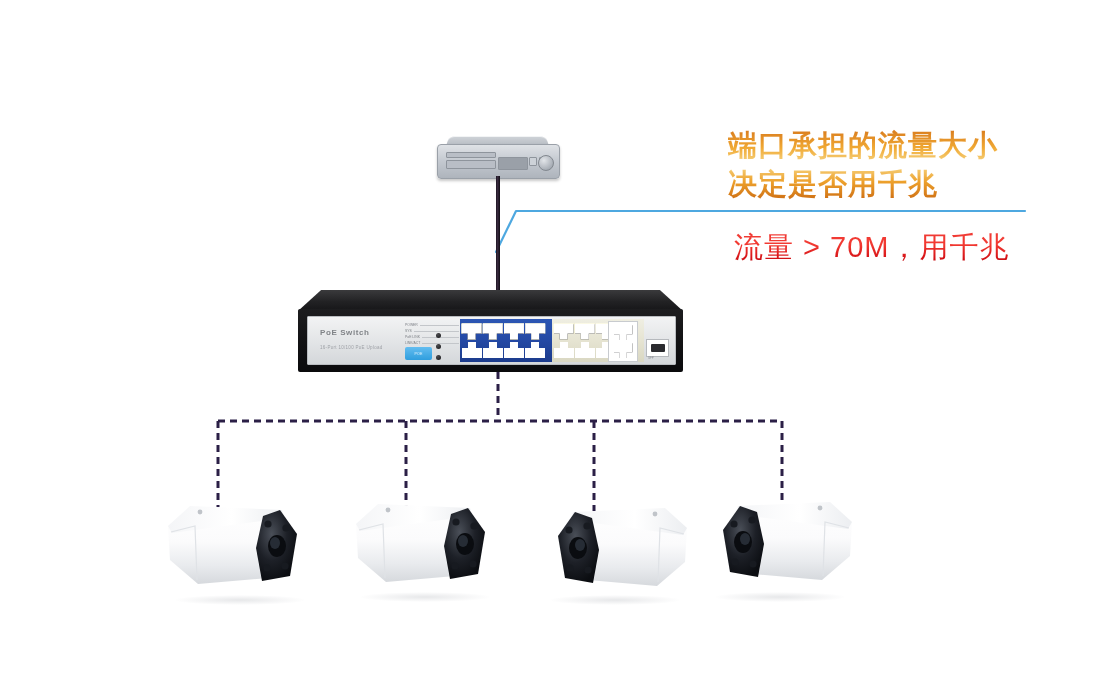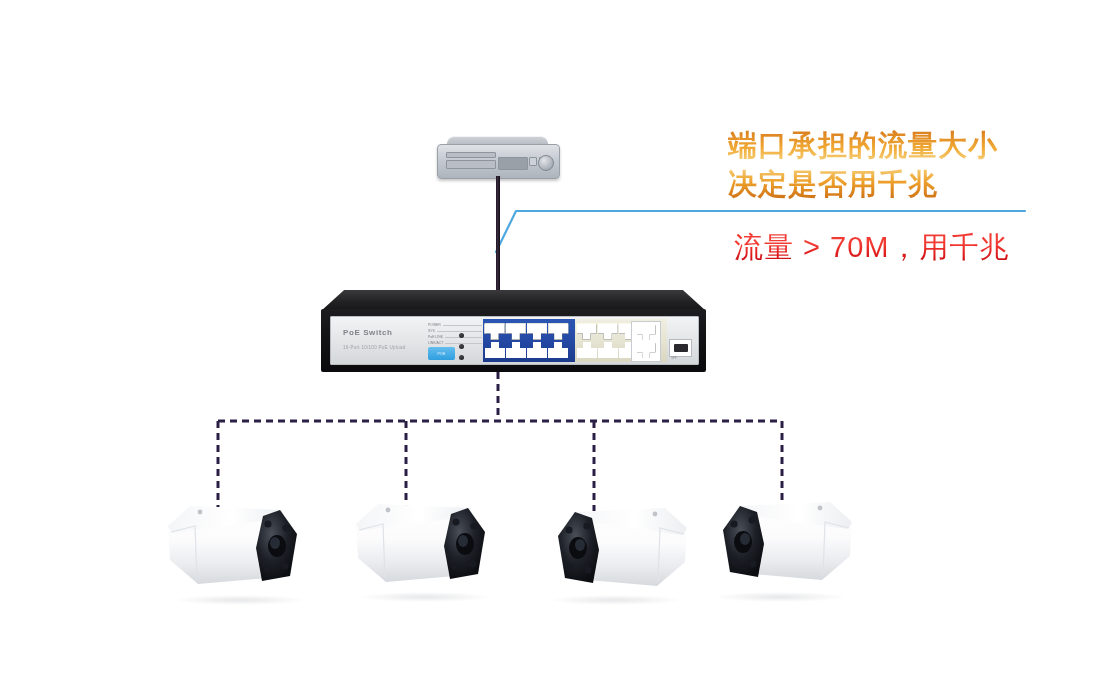--- a/index.html
+++ b/index.html
@@ -130,21 +130,21 @@
     position: absolute;
     left: 180px;
     top: 372px;
     width: 640px;
     height: 160px;
   }
 
   
   .switch {
     position: absolute;
-    left: 321px;
+    left: 298px;
     top: 290px;
     width: 385px;
     height: 82px;
   }
   .sw-top {
     position: absolute;
     left: 0; top: 0;
     width: 385px; height: 21px;
     background: linear-gradient(180deg,#3a3a3c 0%,#222224 55%,#161618 100%);
     clip-path: polygon(6% 0%, 94% 0%, 100% 100%, 0% 100%);

